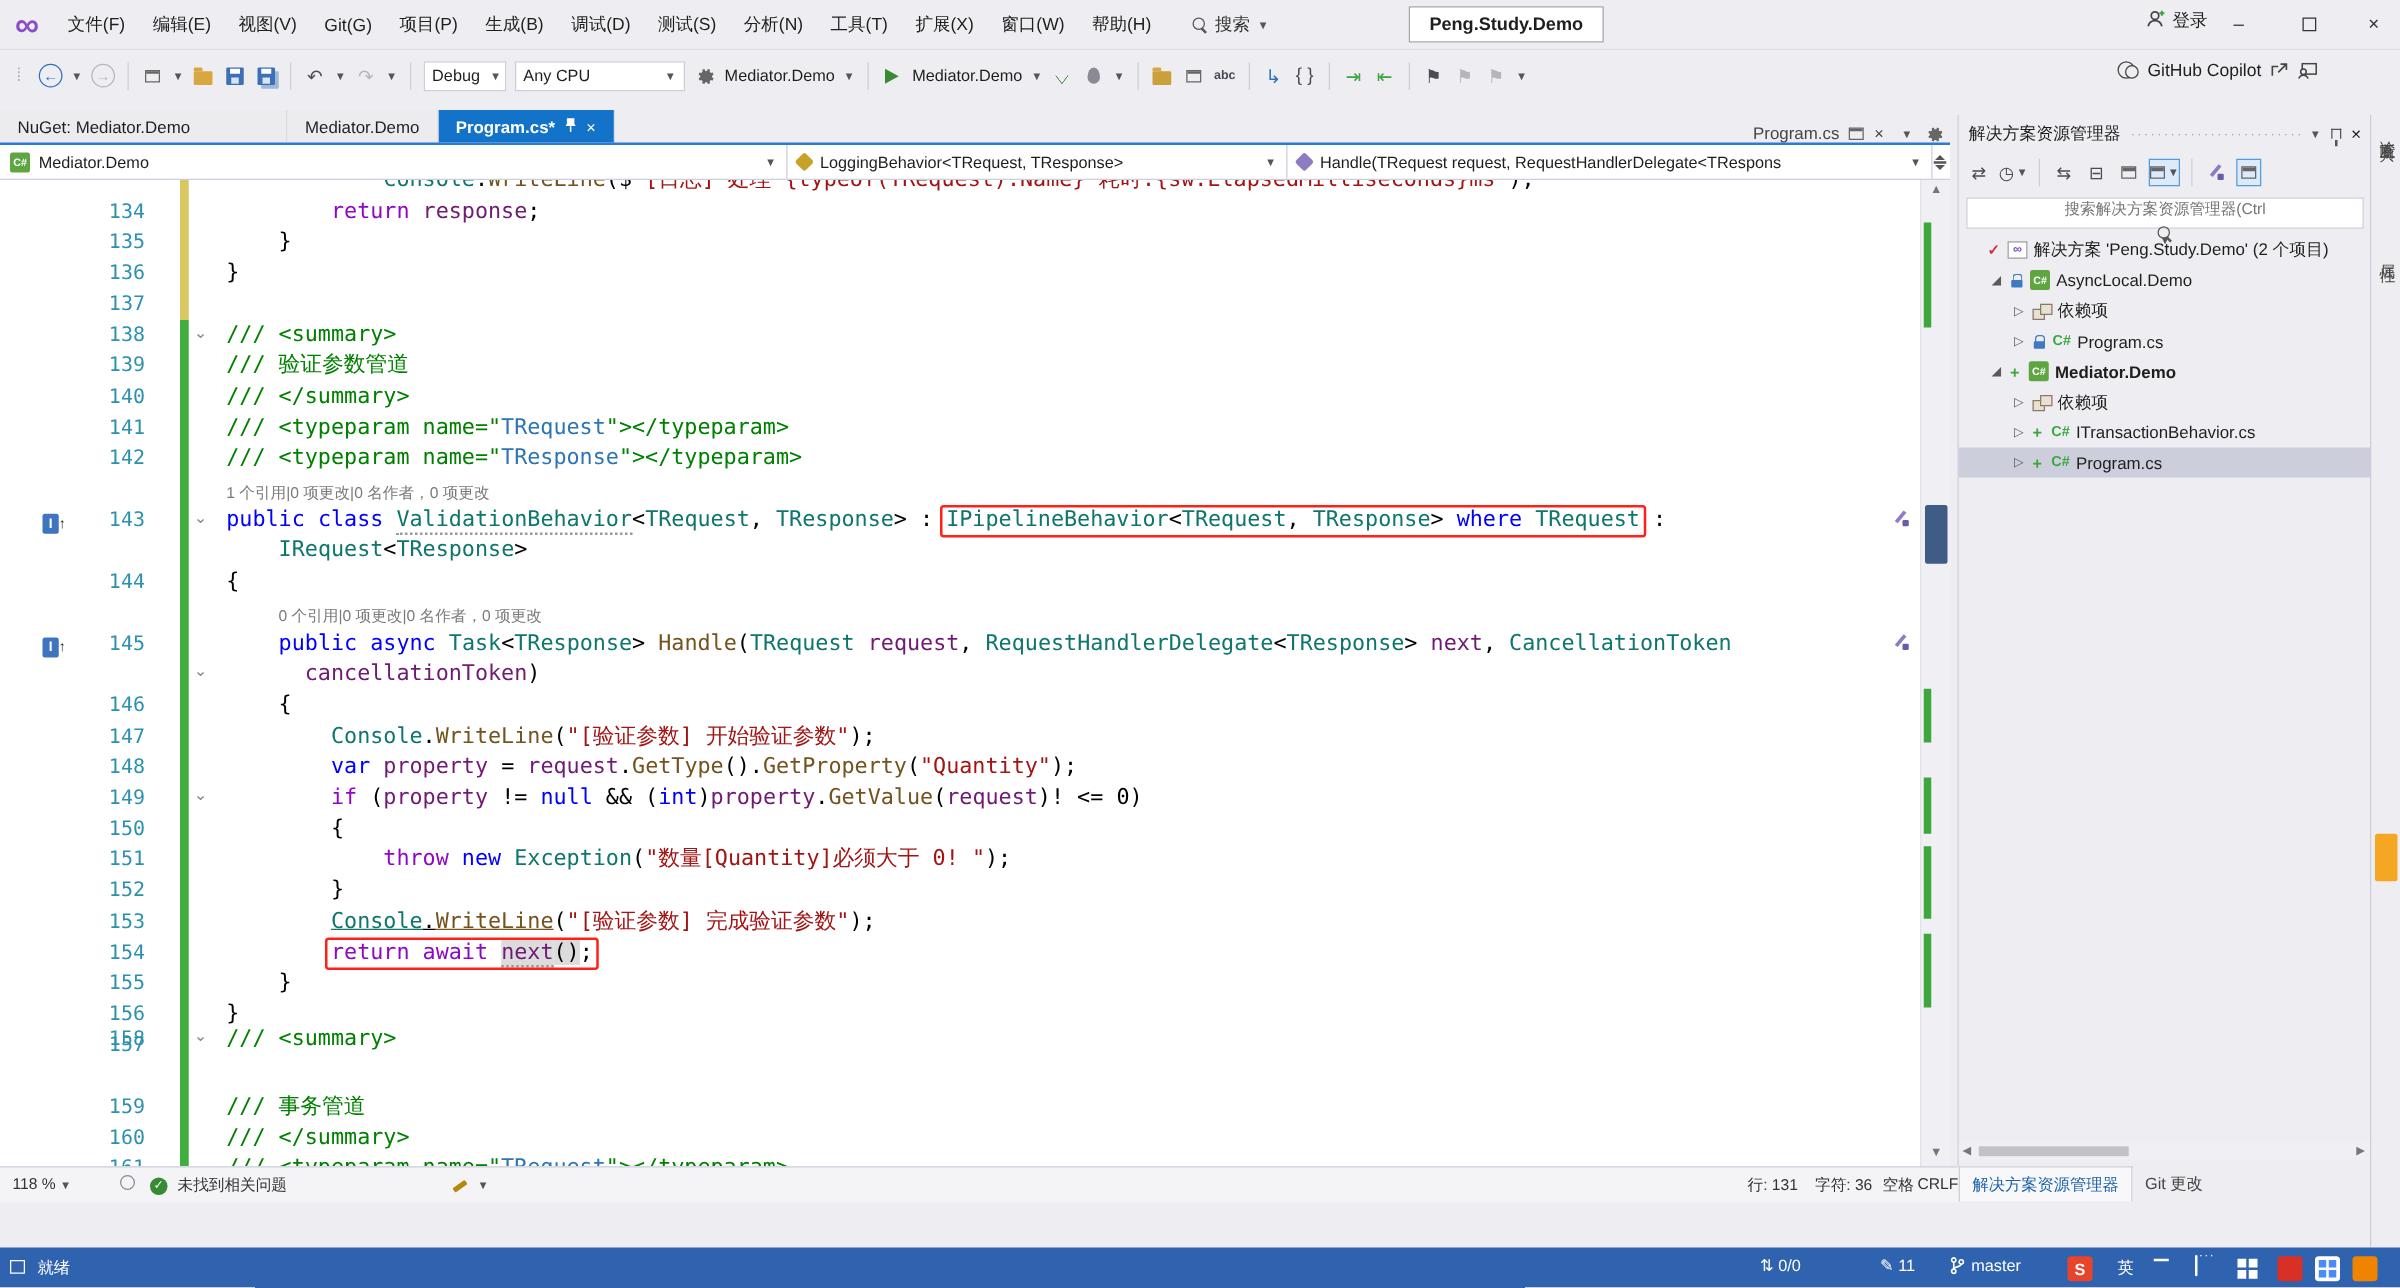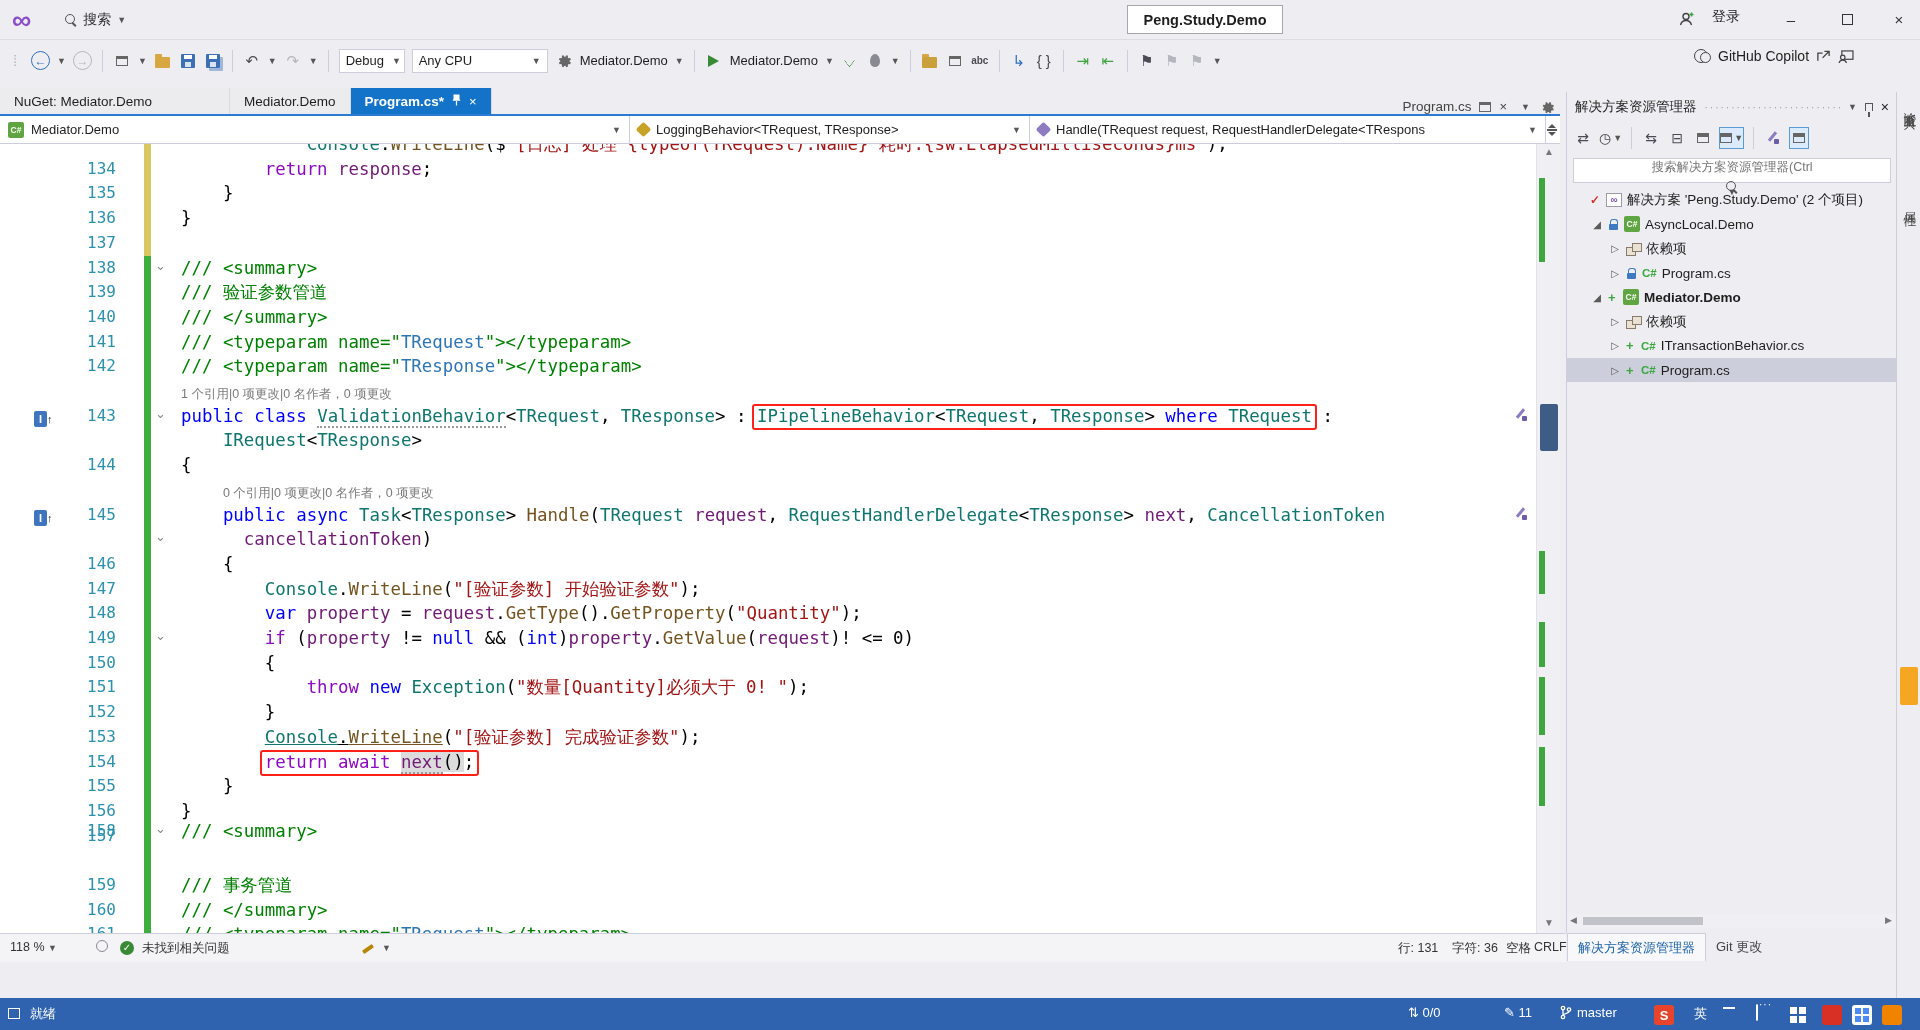--- a/index.html
+++ b/index.html
@@ -11,21 +11,21 @@
   
   #titlebar{position:absolute;left:0;top:0;width:1920px;height:40px;background:#EDEDF2;border-bottom:1px solid #DDDDE4;display:flex;align-items:center;}
   #vslogo{font-size:27px;font-weight:bold;color:#8A4FC8;margin:0 12px 0 12px;line-height:36px;}
   .menu-item{font-size:14px;padding:4px 11px;cursor:default;}
   #search-trigger{display:flex;align-items:center;gap:6px;margin-left:22px;font-size:14px;color:#333;}
   .mag{position:relative;width:12px;height:12px;display:inline-block;}
   .mag::before{content:"";position:absolute;left:0;top:0;width:8px;height:8px;border:1.6px solid #555;border-radius:50%;}
   .mag::after{content:"";position:absolute;left:8px;top:8px;width:5px;height:1.8px;background:#555;transform:rotate(45deg);transform-origin:0 0;}
   #title-searchbox{position:absolute;left:1127px;top:5px;width:156px;height:29px;background:#fff;border:1px solid #A5A5AC;
       font-size:14.5px;font-weight:bold;display:flex;align-items:center;justify-content:center;}
-  #signin{position:absolute;left:1678px;top:8px;display:flex;align-items:flex-end;gap:18px;font-size:14px;}
+  #signin{position:absolute;left:1716px;top:8px;display:flex;align-items:flex-start;gap:6px;font-size:14px;}
   .caret{font-size:9px;color:#555;}
   .winbtn{position:absolute;top:6px;width:30px;height:26px;display:flex;align-items:center;justify-content:center;font-size:15px;color:#333;}
   #btn-max span{display:inline-block;width:11px;height:11px;border:1.4px solid #333;}
 
   
   #toolbar{position:absolute;left:0;top:41px;width:1920px;height:39px;display:flex;align-items:center;gap:7px;padding-left:6px;}
   .ticon{display:inline-flex;align-items:center;justify-content:center;min-width:18px;height:22px;font-size:15px;color:#4b4b55;}
   .ticon.dis{color:#b5b5bd;}
   .tsep{width:1px;height:22px;background:#CCCEDB;margin:0 3px;}
   .combo{height:24px;background:#fff;border:1px solid #CCCEDB;display:flex;align-items:center;font-size:13px;padding:0 6px;gap:8px;}
@@ -159,20 +159,35 @@
   .vtab{writing-mode:vertical-rl;font-size:12.5px;color:#444;letter-spacing:2px;position:absolute;left:4px;}
   #orange-badge{position:absolute;left:3px;top:575px;width:18px;height:38px;background:#F5A623;border-radius:2px;}
 </style>
 </head>
 <body>
 
 <div id="app">
 
   <div id="titlebar">
     <span id="vslogo">∞</span>
+    <div id="menubar" style="display:flex;align-items:center;">
+        <span class="menu-item">文件(F)</span>
+        <span class="menu-item">编辑(E)</span>
+        <span class="menu-item">视图(V)</span>
+        <span class="menu-item">Git(G)</span>
+        <span class="menu-item">项目(P)</span>
+        <span class="menu-item">生成(B)</span>
+        <span class="menu-item">调试(D)</span>
+        <span class="menu-item">测试(S)</span>
+        <span class="menu-item">分析(N)</span>
+        <span class="menu-item">工具(T)</span>
+        <span class="menu-item">扩展(X)</span>
+        <span class="menu-item">窗口(W)</span>
+        <span class="menu-item">帮助(H)</span>
+      </div>
     <div id="search-trigger">
       <span class="mag"></span>
       <span>搜索</span>
       <span class="caret">▼</span>
     </div>
     <div id="title-searchbox">Peng.Study.Demo</div>
     <div id="signin">
       <svg width="16" height="14" viewBox="0 0 16 14">
           <circle cx="8" cy="4.5" r="3" fill="none" stroke="#444" stroke-width="1.4"></circle>
           <path d="M2.5 13c.8-3 3-4.5 5.5-4.5s4.7 1.5 5.5 4.5" fill="none" stroke="#444" stroke-width="1.4"></path>

